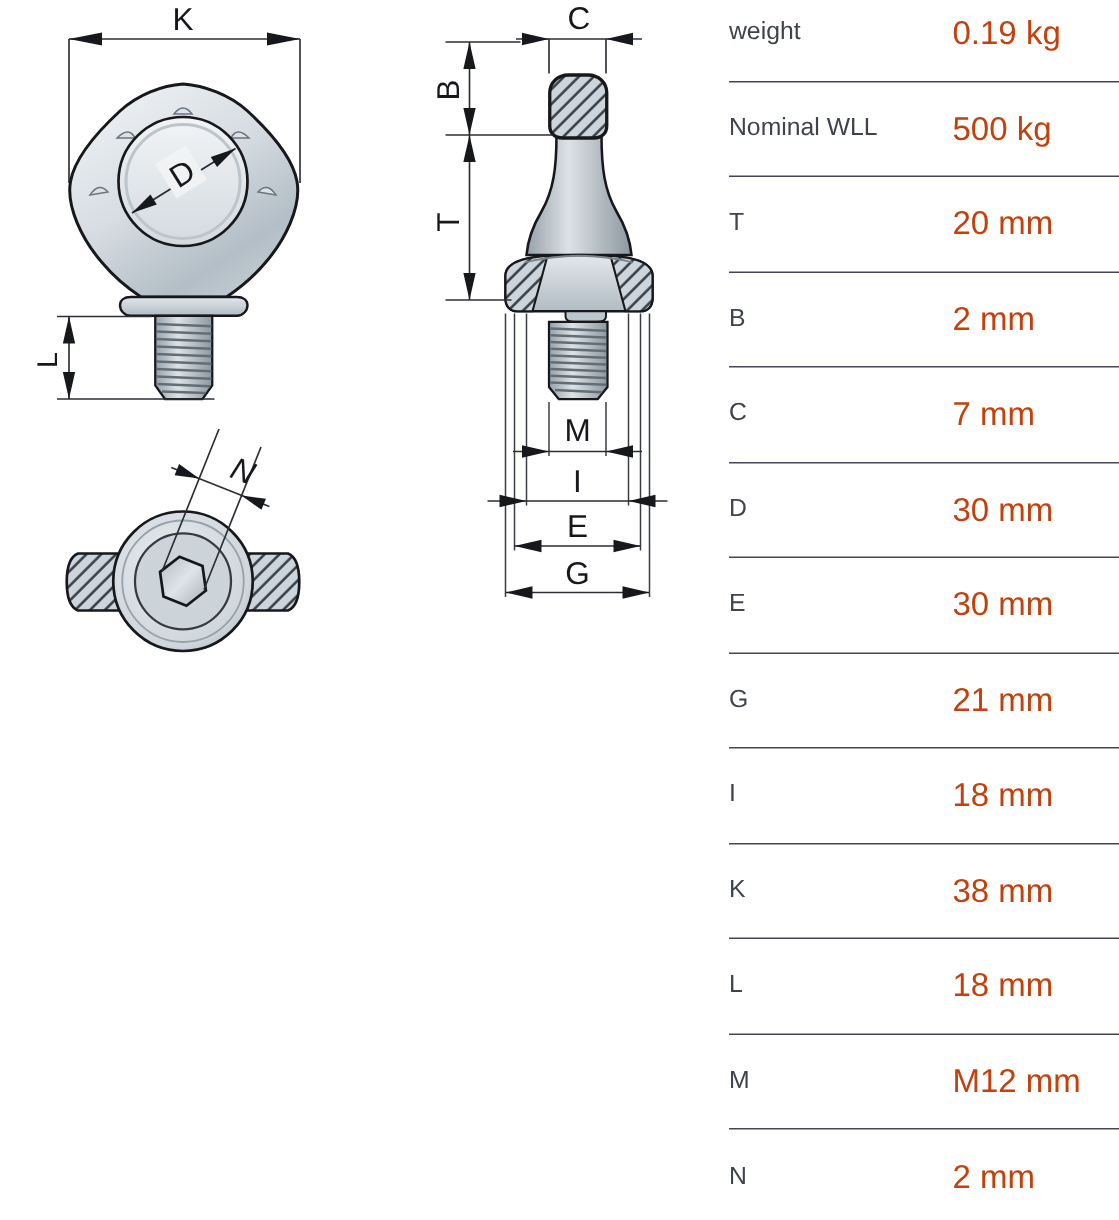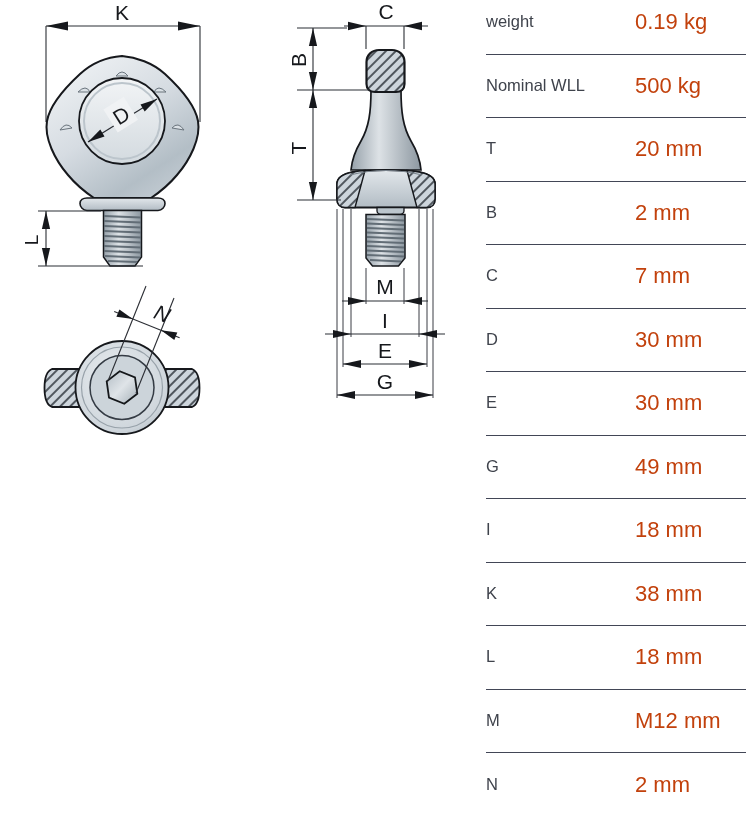--- a/index.html
+++ b/index.html
@@ -277,21 +277,21 @@
   <div class="row">
     <div class="lab">D</div>
     <div class="val">30 mm</div>
   </div>
   <div class="row">
     <div class="lab">E</div>
     <div class="val">30 mm</div>
   </div>
   <div class="row">
     <div class="lab">G</div>
-    <div class="val">49 mm</div>
+    <div class="val">21 mm</div>
   </div>
   <div class="row">
     <div class="lab">I</div>
     <div class="val">18 mm</div>
   </div>
   <div class="row">
     <div class="lab">K</div>
     <div class="val">38 mm</div>
   </div>
   <div class="row">

